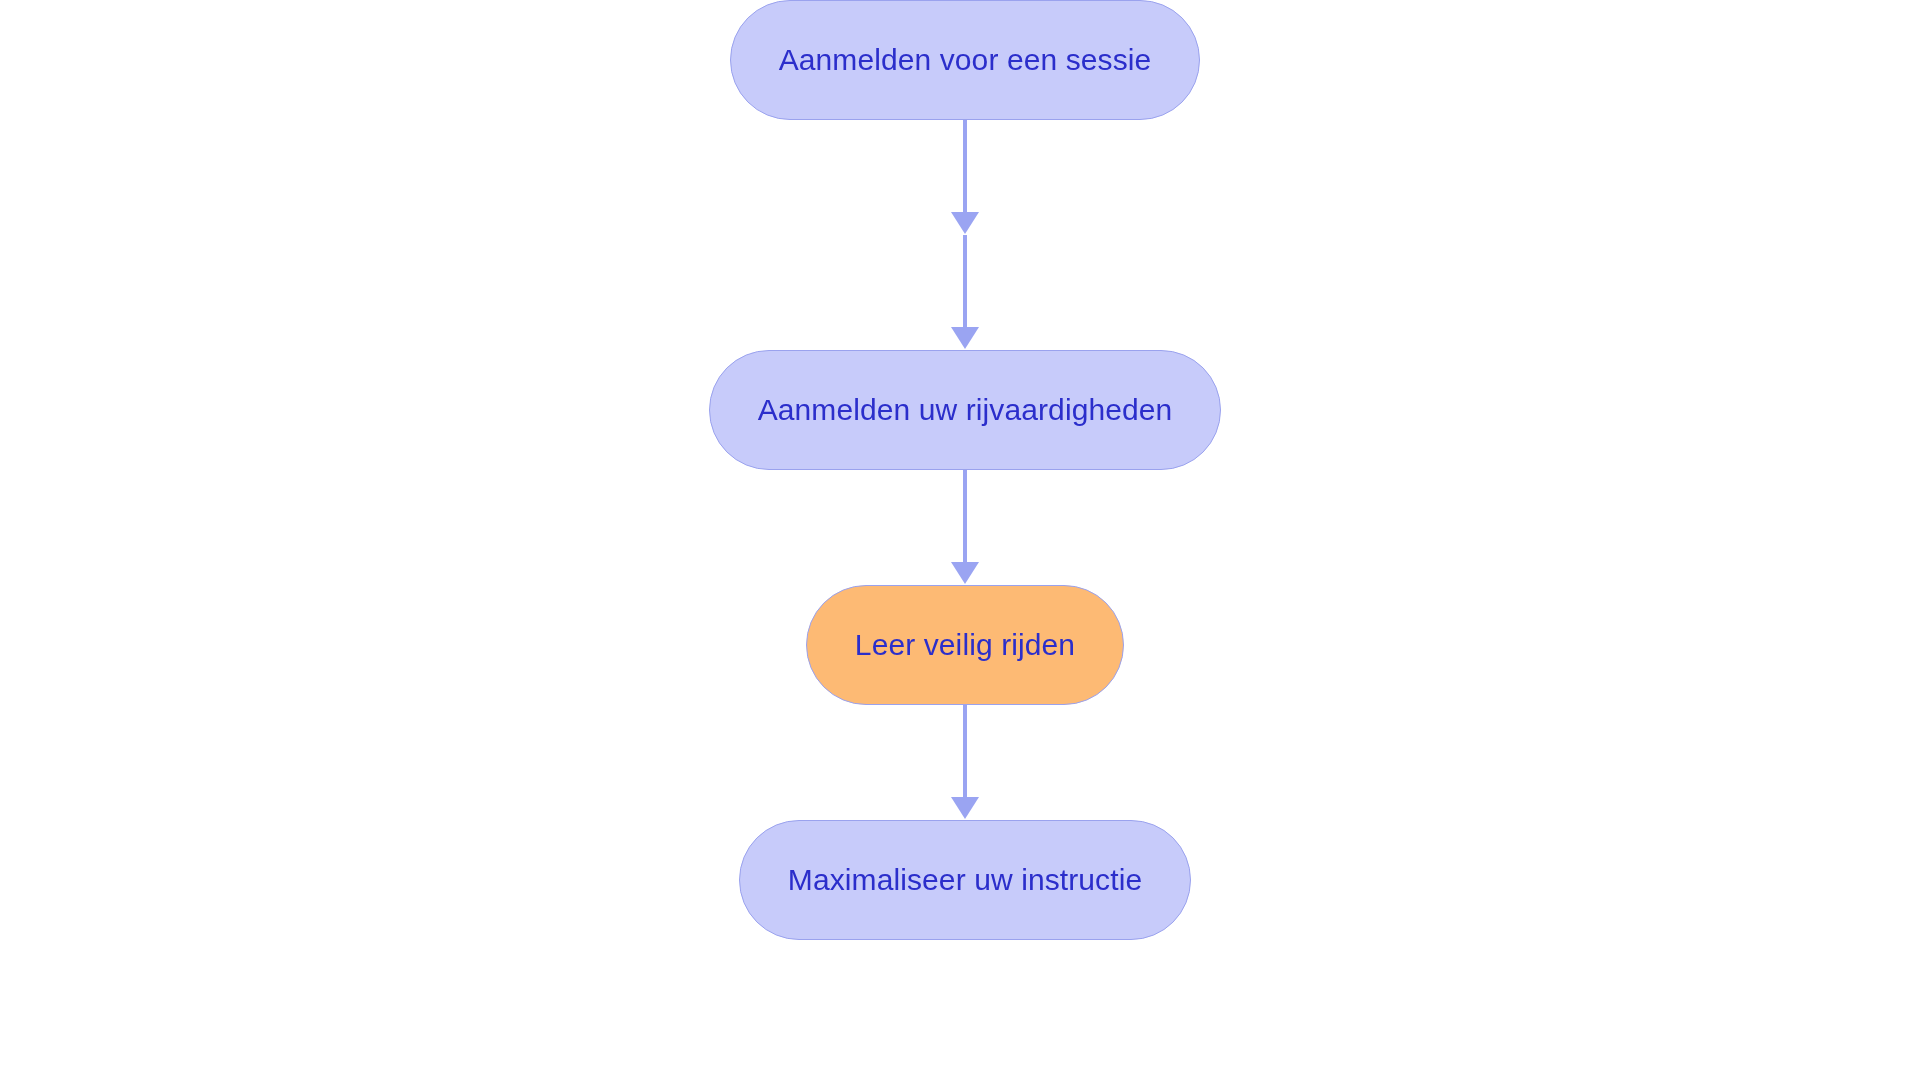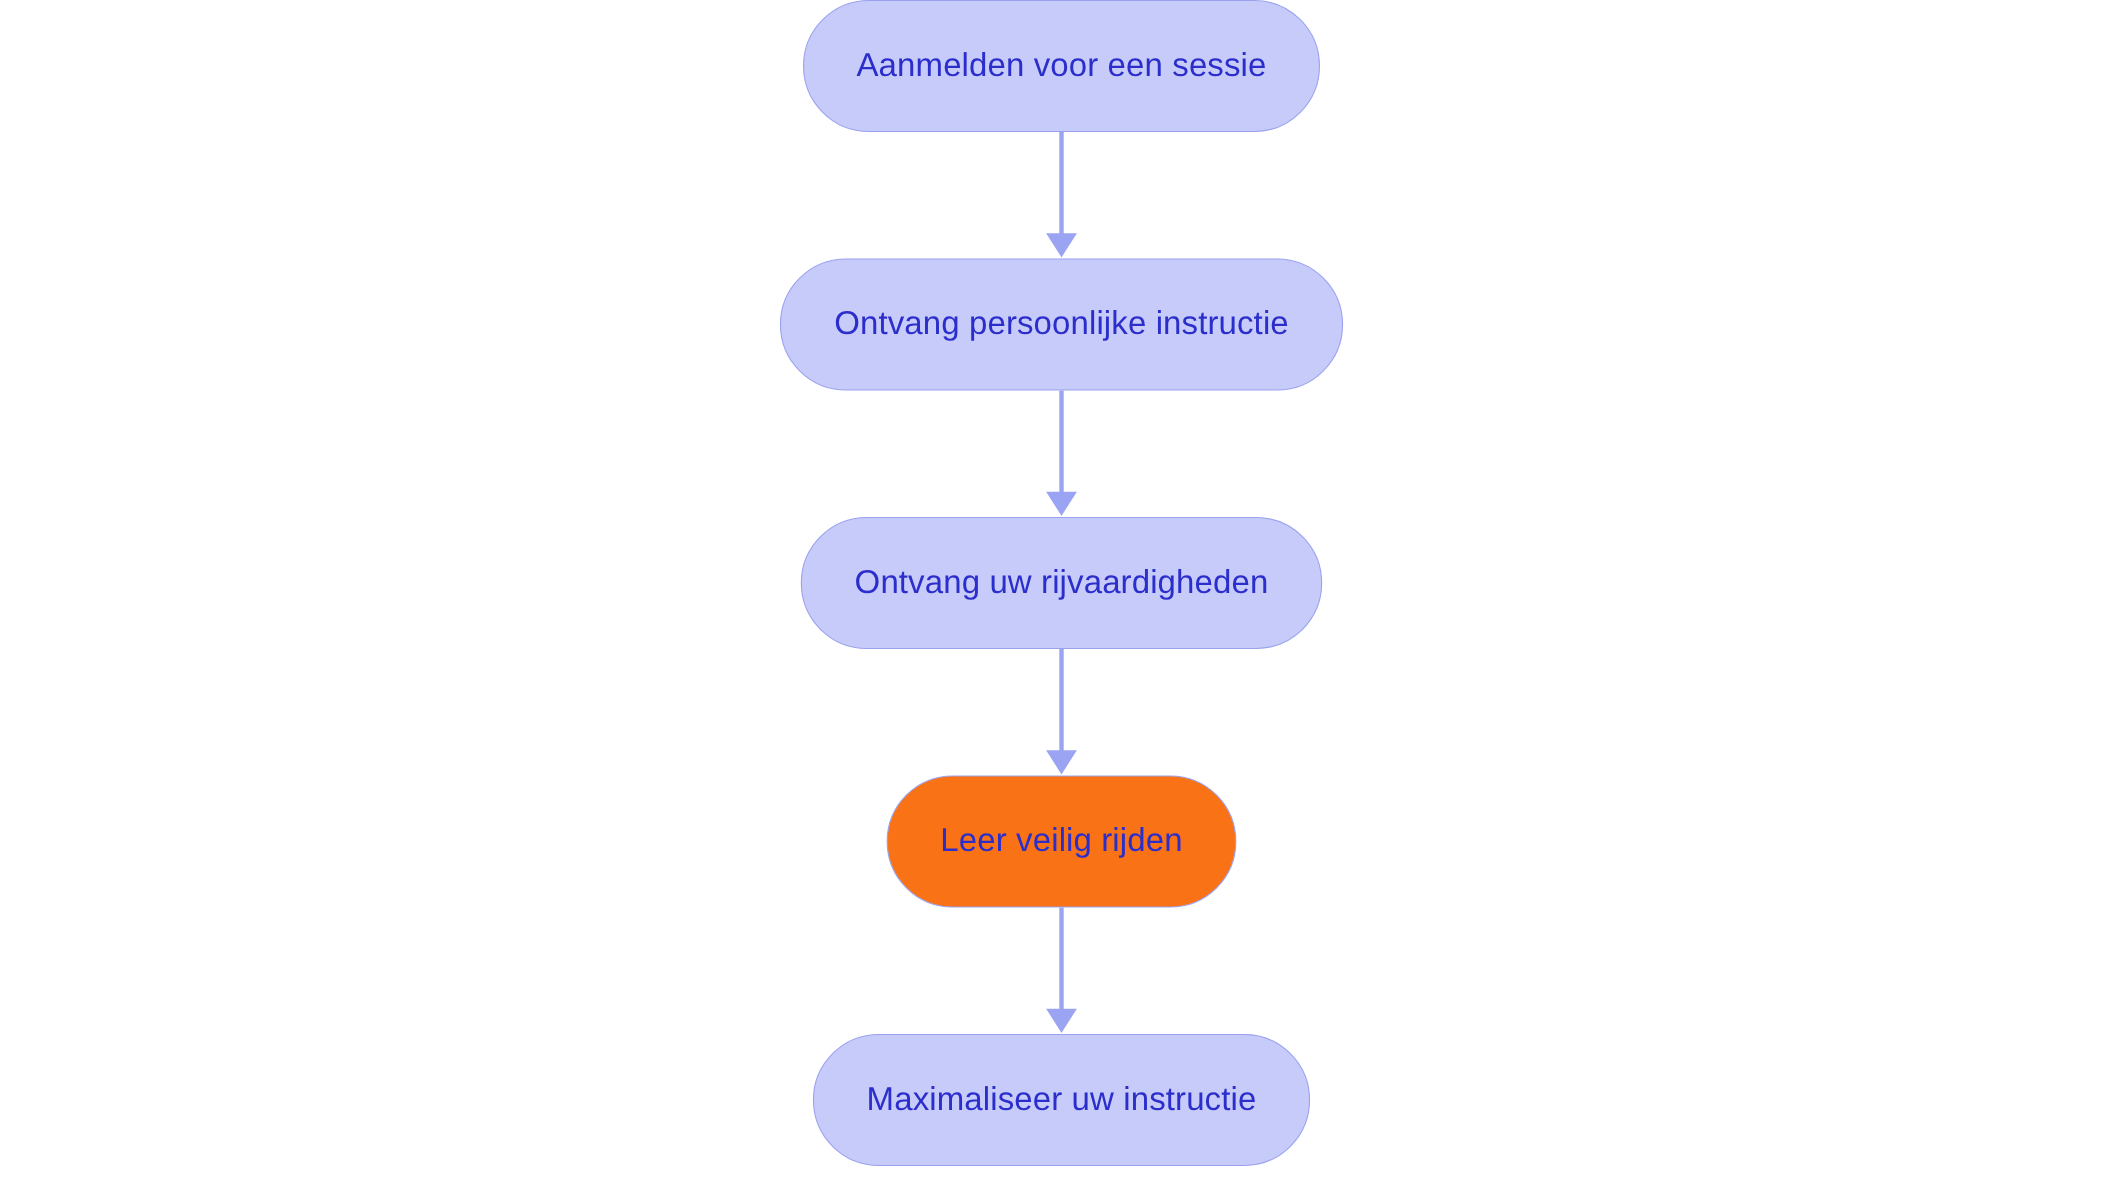--- a/index.html
+++ b/index.html
@@ -89,39 +89,36 @@
 
     <div class="flow-node" style="background: rgb(199, 203, 250); border-color: rgb(154, 162, 238);">
       <span class="node-label" style="color: rgb(43, 46, 203);">Aanmelden voor een sessie</span>
     </div>
 
     <div class="flow-connector">
       <div class="connector-shaft" style="background: rgb(154, 164, 242);"></div>
       <div class="connector-head" style="border-top-color: rgb(154, 164, 242);"></div>
     </div>
 
+
+    <div class="flow-connector">
+      <div class="connector-shaft" style="background: rgb(154, 164, 242);"></div>
+      <div class="connector-head" style="border-top-color: rgb(154, 164, 242);"></div>
+    </div>
+
     <div class="flow-node" style="background: rgb(199, 203, 250); border-color: rgb(154, 162, 238);">
-      <span class="node-label" style="color: rgb(43, 46, 203);">Ontvang persoonlijke instructie</span>
+      <span class="node-label" style="color: rgb(43, 46, 203);">Aanmelden uw rijvaardigheden</span>
     </div>
 
     <div class="flow-connector">
       <div class="connector-shaft" style="background: rgb(154, 164, 242);"></div>
       <div class="connector-head" style="border-top-color: rgb(154, 164, 242);"></div>
     </div>
 
-    <div class="flow-node" style="background: rgb(199, 203, 250); border-color: rgb(154, 162, 238);">
-      <span class="node-label" style="color: rgb(43, 46, 203);">Ontvang uw rijvaardigheden</span>
-    </div>
-
-    <div class="flow-connector">
-      <div class="connector-shaft" style="background: rgb(154, 164, 242);"></div>
-      <div class="connector-head" style="border-top-color: rgb(154, 164, 242);"></div>
-    </div>
-
-    <div class="flow-node" style="background: #f97316; border-color: rgb(154, 162, 238);">
+    <div class="flow-node" style="background: #fdba74; border-color: rgb(154, 162, 238);">
       <span class="node-label" style="color: rgb(43, 46, 203);">Leer veilig rijden</span>
     </div>
 
     <div class="flow-connector">
       <div class="connector-shaft" style="background: rgb(154, 164, 242);"></div>
       <div class="connector-head" style="border-top-color: rgb(154, 164, 242);"></div>
     </div>
 
     <div class="flow-node" style="background: rgb(199, 203, 250); border-color: rgb(154, 162, 238);">
       <span class="node-label" style="color: rgb(43, 46, 203);">Maximaliseer uw instructie</span>

